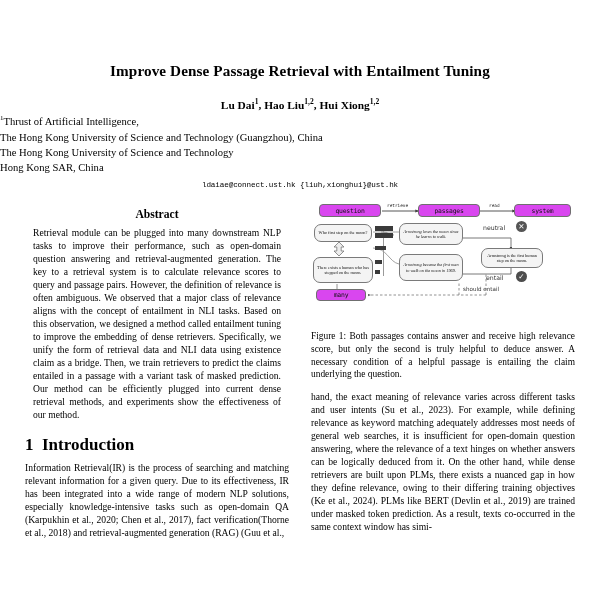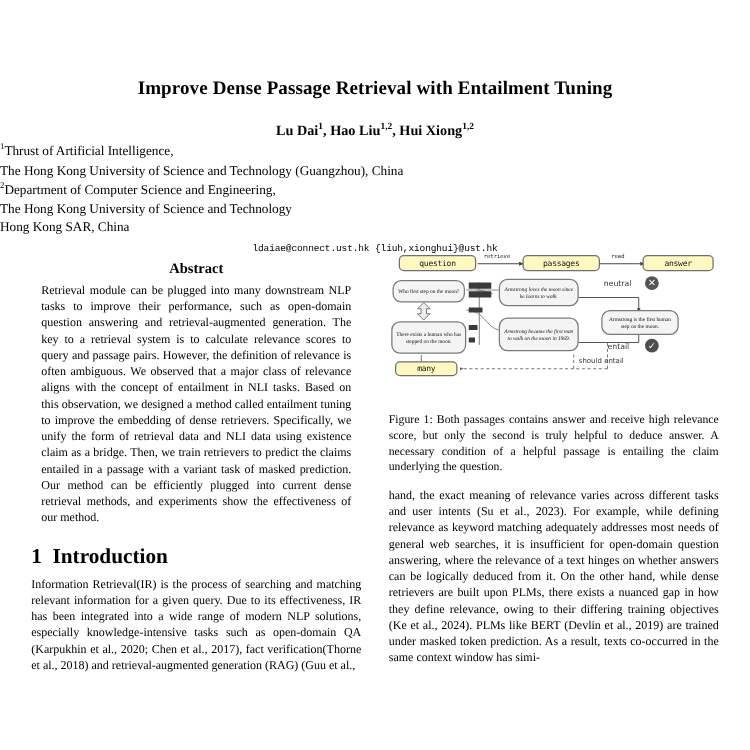--- a/index.html
+++ b/index.html
@@ -105,21 +105,21 @@
   .fig-caption {
     font-size: 9.4px;
     line-height: 1.36;
     text-align: justify;
     margin-top: 3px;
   }
   .node {
     position: absolute;
     box-sizing: border-box;
     border: 1px solid #6f6f6f;
-    background: #fef9c3;
+    background: #d946ef;
     border-radius: 4px;
     font-family: "DejaVu Sans Mono", monospace;
     font-size: 6.4px;
     display: flex;
     align-items: center;
     justify-content: center;
     color: #111;
     letter-spacing: -0.2px;
   }
   .bubble {
@@ -182,21 +182,20 @@
 
   <div class="title">Improve Dense Passage Retrieval with Entailment Tuning</div>
 
   <div class="authors">
     Lu Dai<sup>1</sup>, Hao Liu<sup>1,2</sup>, Hui Xiong<sup>1,2</sup>
   </div>
 
   <div class="affil">
     <div><sup>1</sup>Thrust of Artificial Intelligence,</div>
     <div>The Hong Kong University of Science and Technology (Guangzhou), China</div>
-    <div><sup>2</sup>Department of Computer Science and Engineering,</div>
     <div>The Hong Kong University of Science and Technology</div>
     <div>Hong Kong SAR, China</div>
   </div>
 
   <div class="emails">ldaiae@connect.ust.hk {liuh,xionghui}@ust.hk</div>
 
   <div class="columns">
 
     <div class="col">
 
@@ -246,21 +245,21 @@
 
             <line x1="26" y1="82" x2="26" y2="88" stroke="#777" stroke-width="0.8"></line>
           </svg>
 
           <svg width="16" height="14" viewBox="0 0 16 14" style="position:absolute;left:20px;top:40px;">
             <path d="M8,0 L13,5 L10.2,5 L10.2,9 L13,9 L8,14 L3,9 L5.8,9 L5.8,5 L3,5 Z" fill="#ededed" stroke="#777" stroke-width="0.8"></path>
           </svg>
 
           <div class="node" style="left:8px; top:2px; width:62px; height:13px;">question</div>
           <div class="node" style="left:107px; top:2px; width:62px; height:13px;">passages</div>
-          <div class="node" style="left:203px; top:2px; width:57px; height:13px;">answer</div>
+          <div class="node" style="left:203px; top:2px; width:57px; height:13px;">system</div>
 
           <div class="edge-label" style="left:76px; top:1px;">retrieve</div>
           <div class="edge-label" style="left:178px; top:1px;">read</div>
 
           <div class="bubble" style="left:3px; top:22px; width:58px; height:18px;">Who first step on the moon?</div>
 
           <div class="bubble" style="left:2px; top:55px; width:60px; height:26px;">There exists a human who has stepped on the moon.</div>
 
           <div class="node" style="left:5px; top:87px; width:50px; height:12px;">many</div>
 

